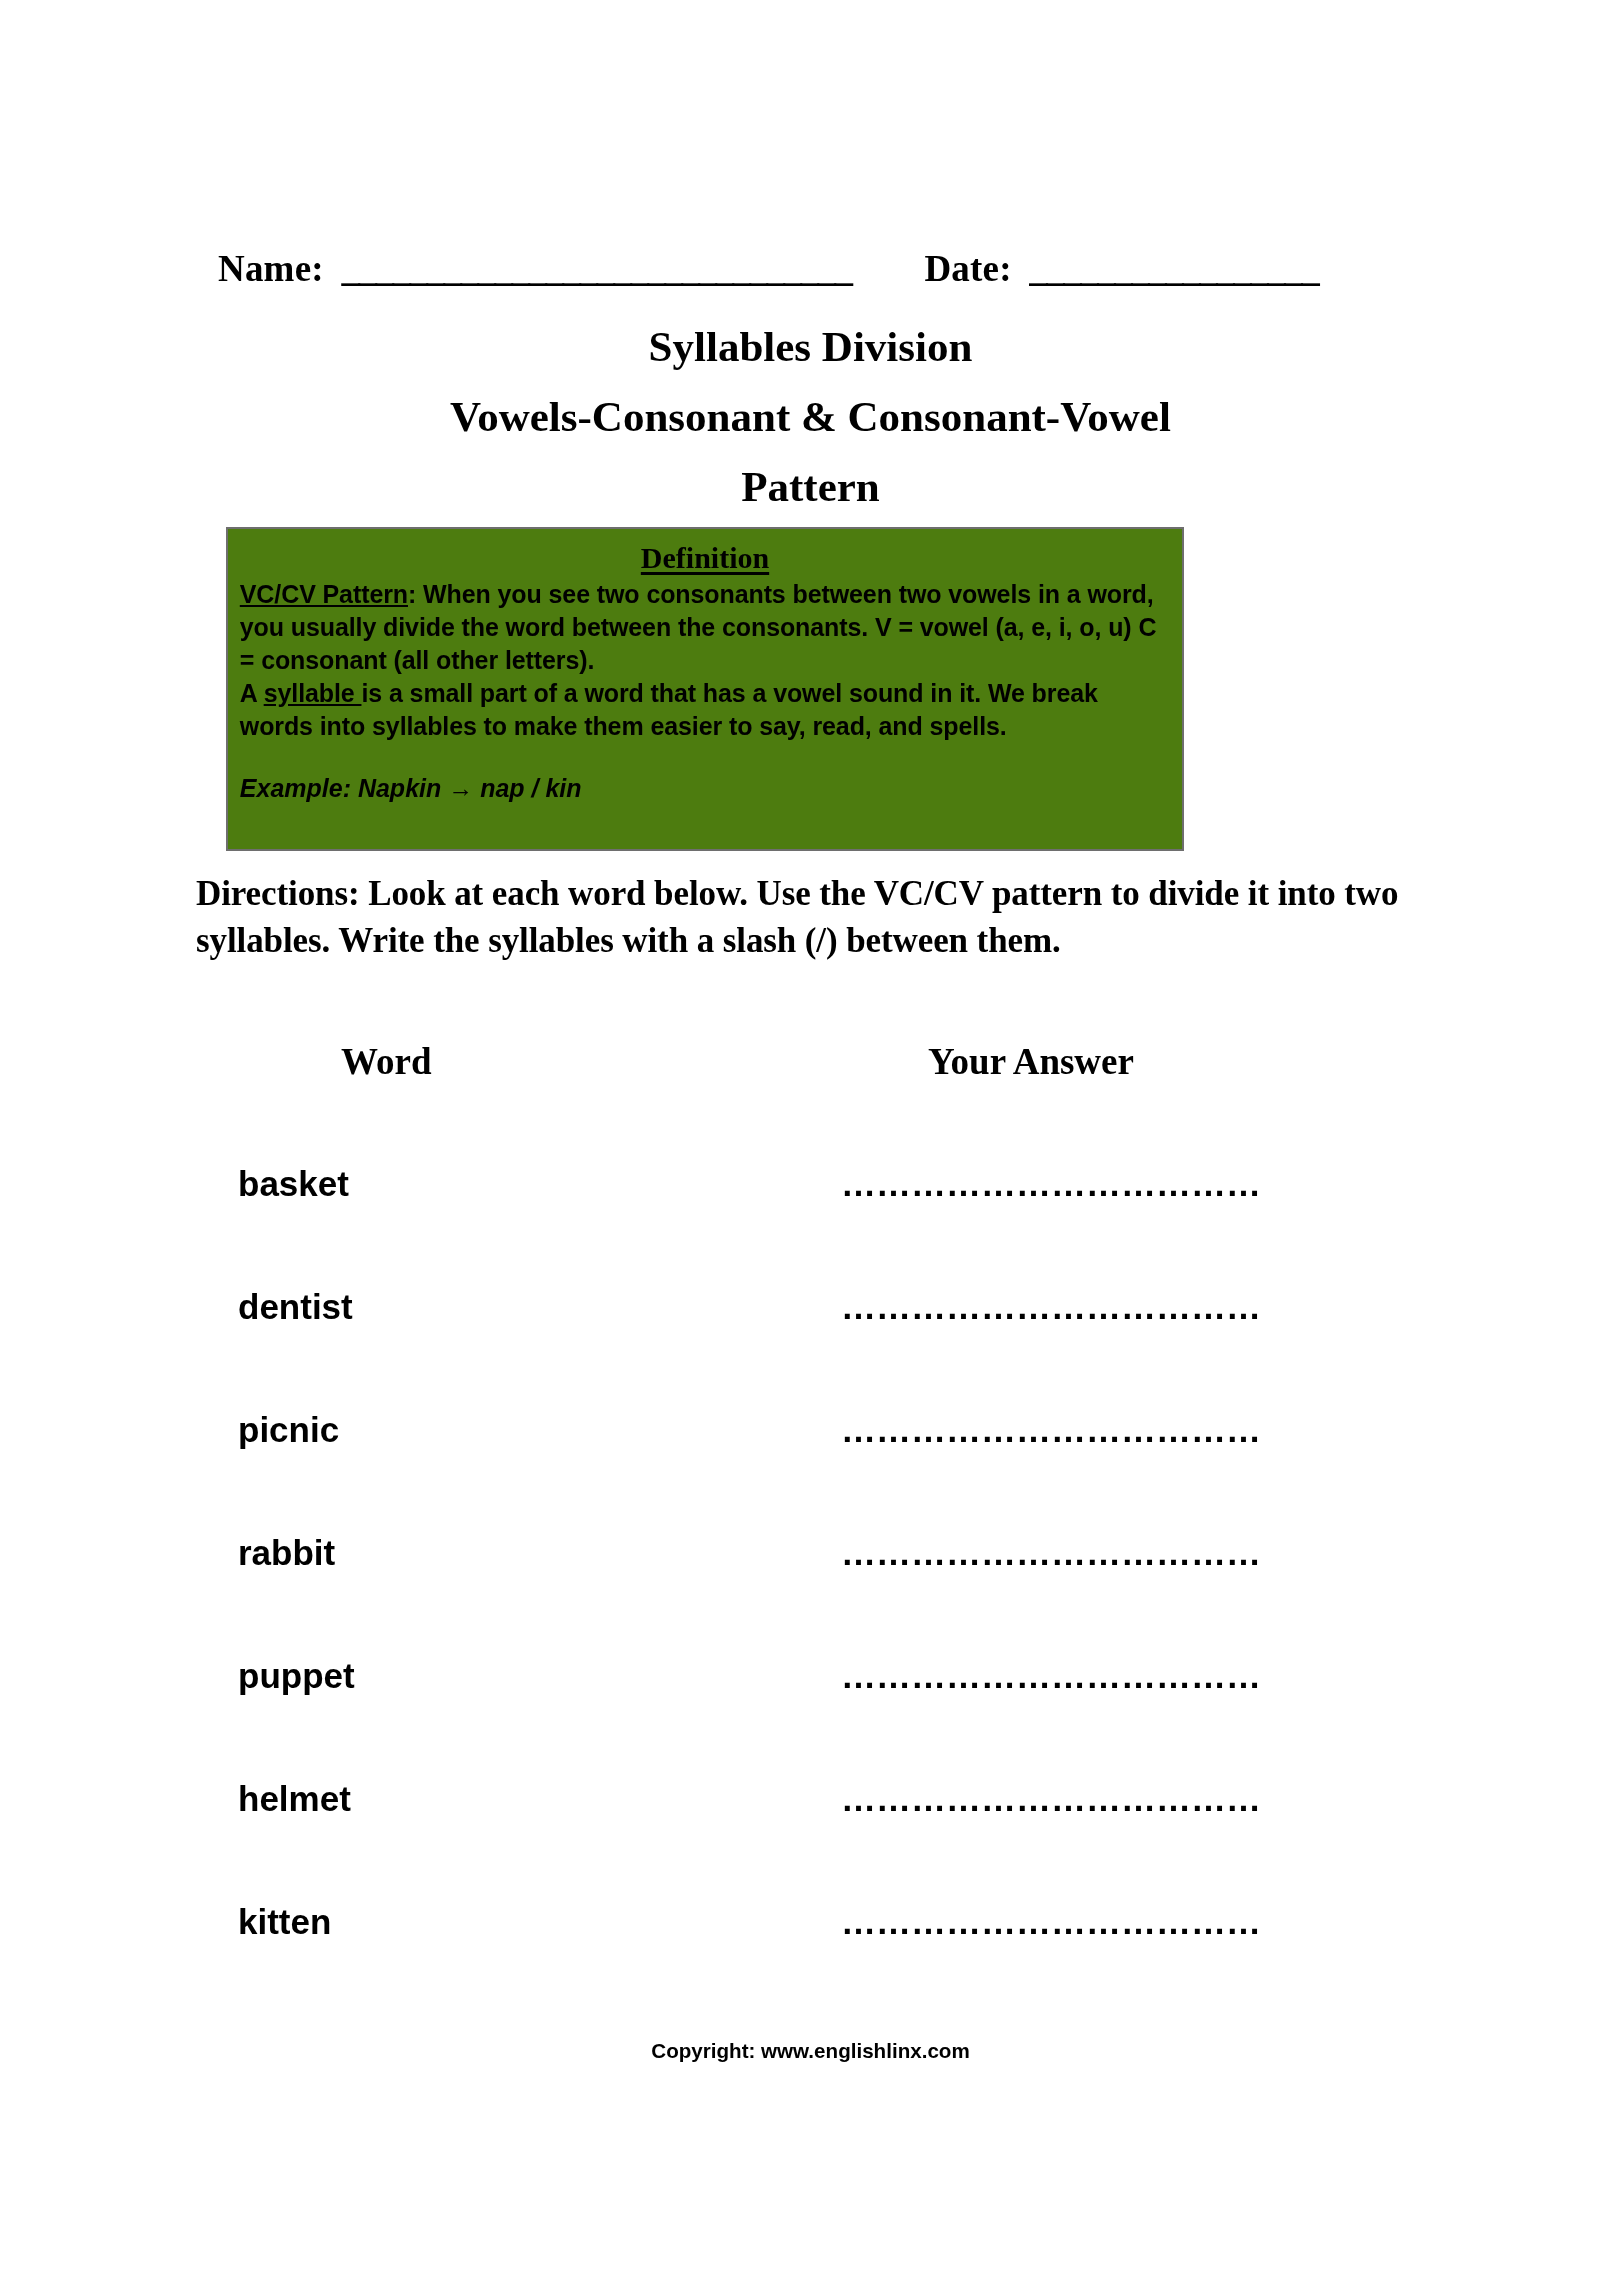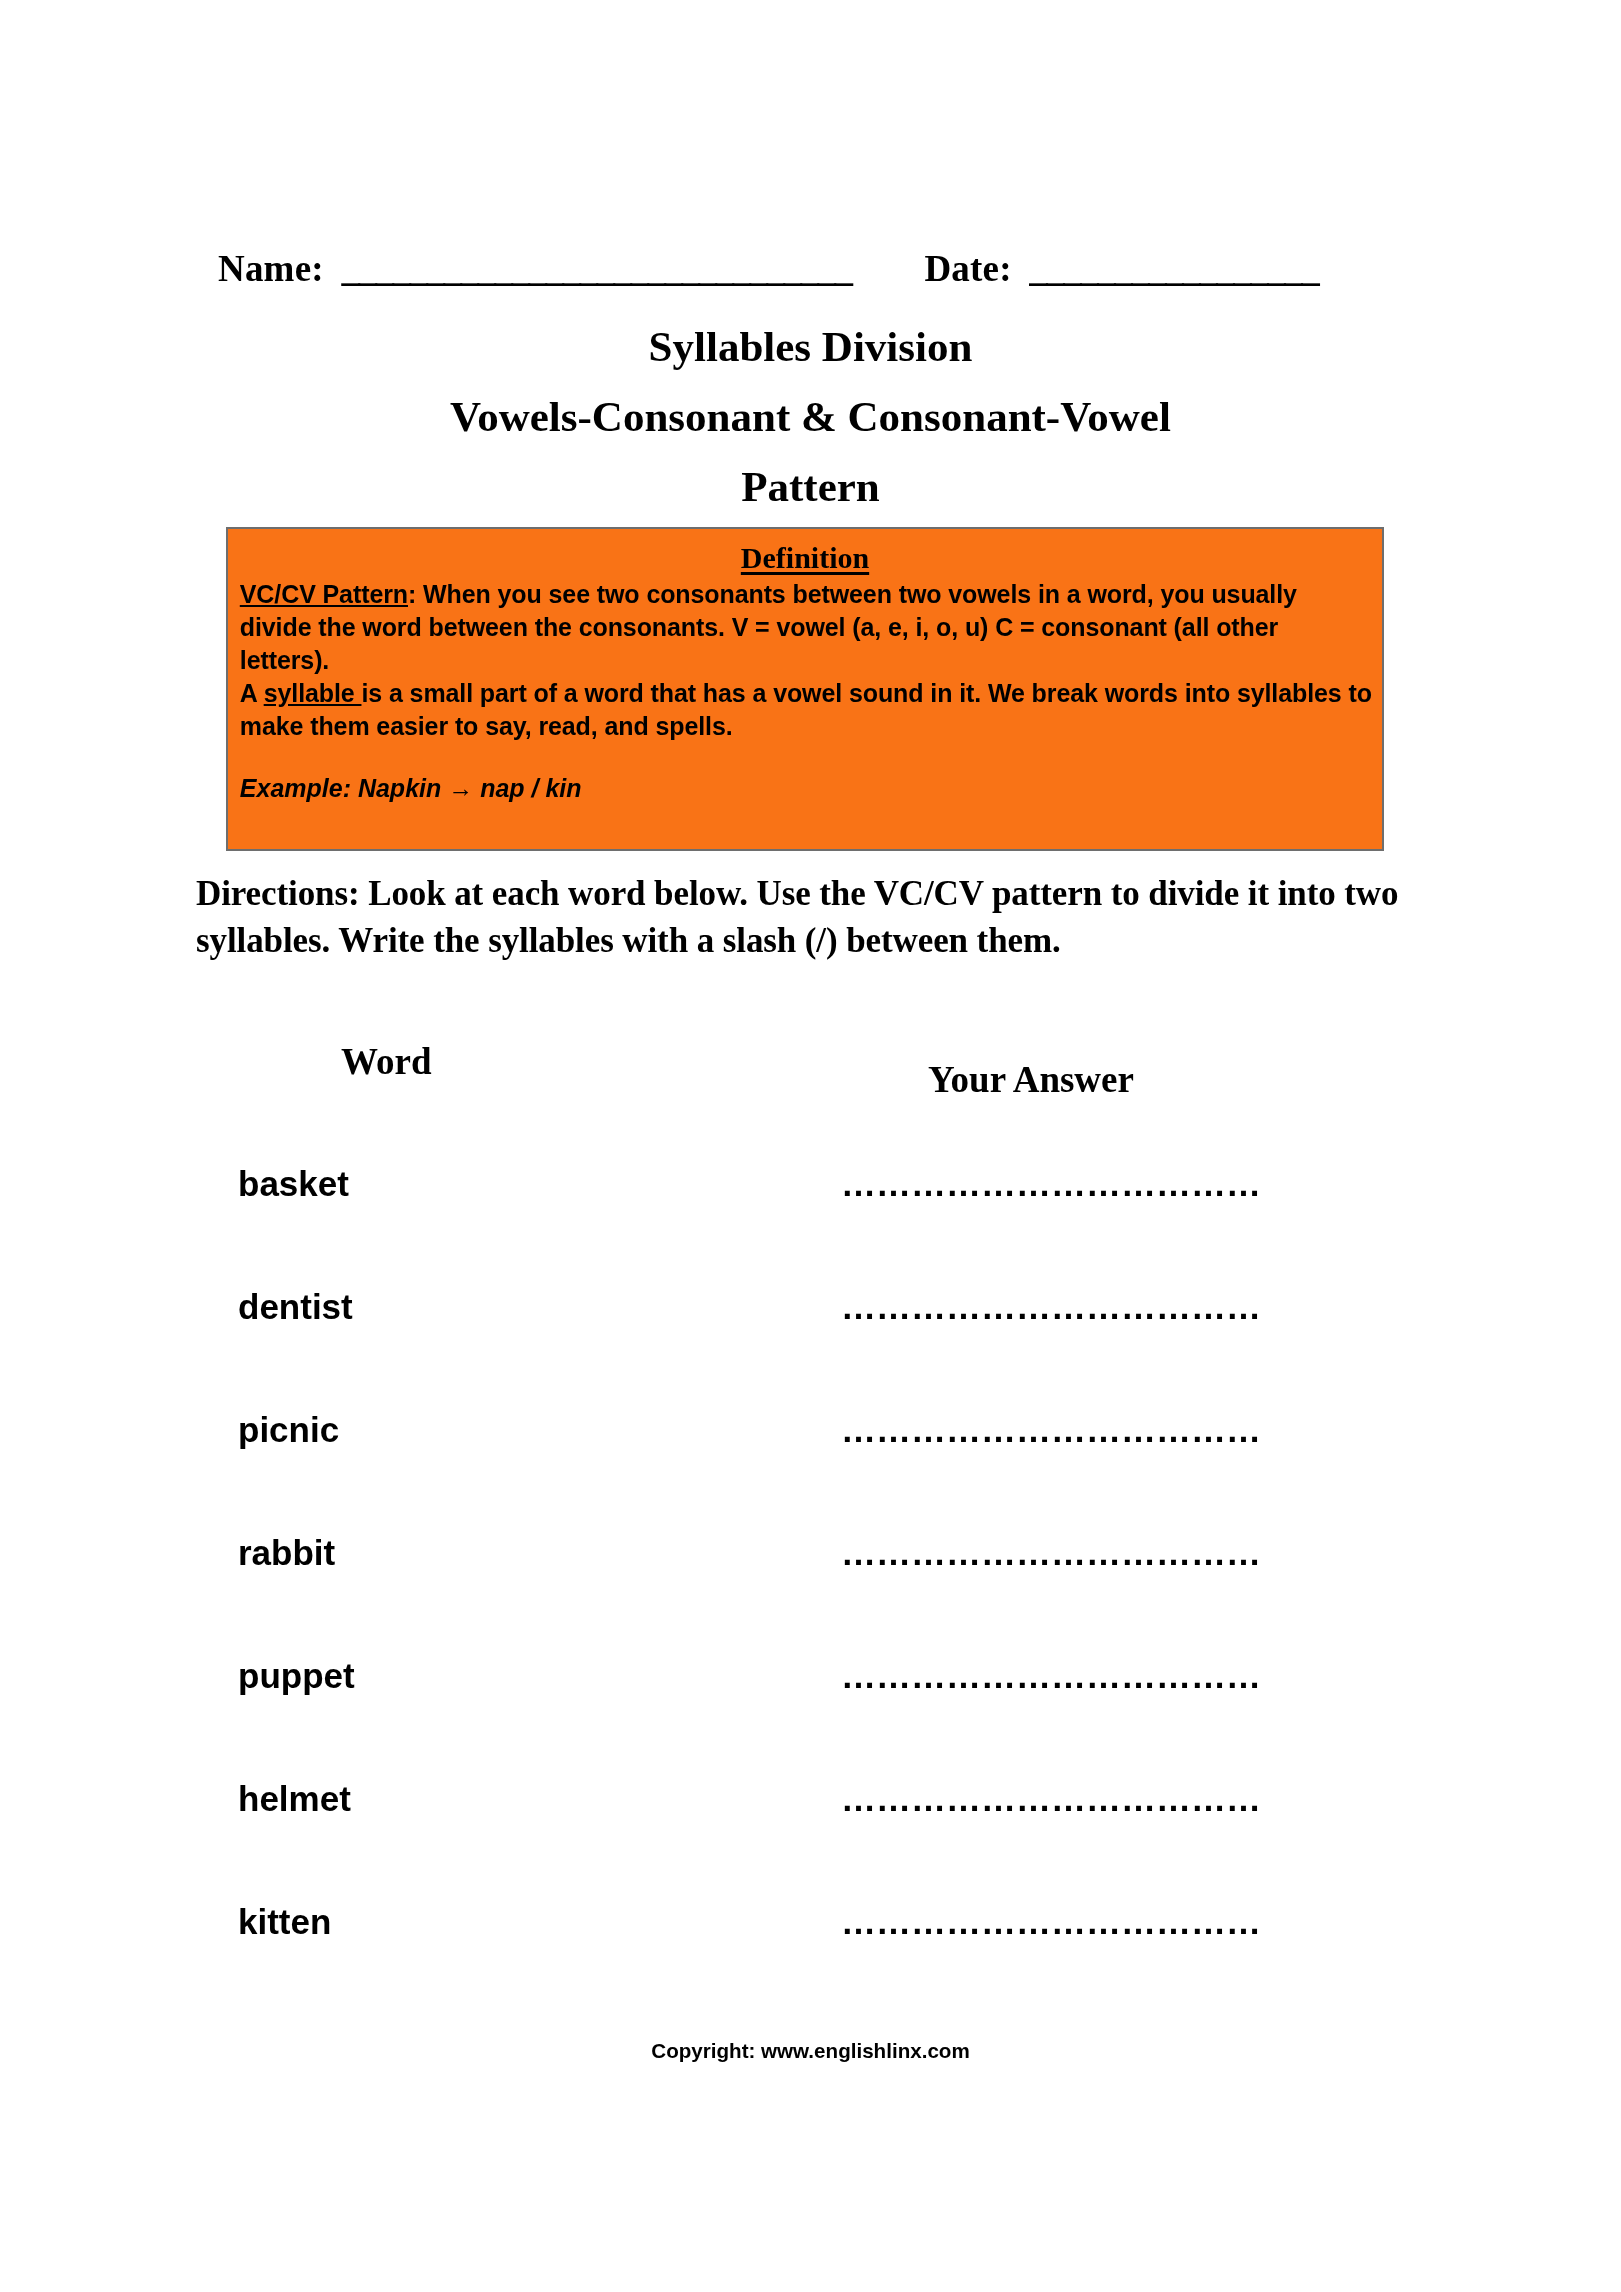--- a/index.html
+++ b/index.html
@@ -64,25 +64,25 @@
     font-size: 43px;
     line-height: 70px;
   }
   .title-line { display: block; }
 
   
   .definition-box {
     position: absolute;
     left: 226px;
     top: 527px;
-    width: 1158px;
+    width: 958px;
     height: 324px;
     border: 2px solid #6e6e6e;
     box-sizing: border-box;
-    background: #f97316;
+    background: #4d7c0f;
   }
   .definition-heading {
     text-align: center;
     font-family: "Liberation Serif", serif;
     font-weight: bold;
     font-size: 30px;
     text-decoration: underline;
     text-underline-offset: 3.9px;
     margin-top: 9.8px;
     line-height: 37px;
@@ -131,21 +131,21 @@
   }
   .col-header {
     position: absolute;
     font-family: "Liberation Serif", serif;
     font-weight: bold;
     font-size: 37px;
     line-height: 45px;
     white-space: nowrap;
   }
   .col-header-word { left: 341px; }
-  .col-header-answer { left: 928px; margin-top: 18px; }
+  .col-header-answer { left: 928px; }
 
   
   .rows {
     position: absolute;
     left: 0;
     top: 1162px;
     width: 1621px;
   }
   .word-row {
     position: relative;

